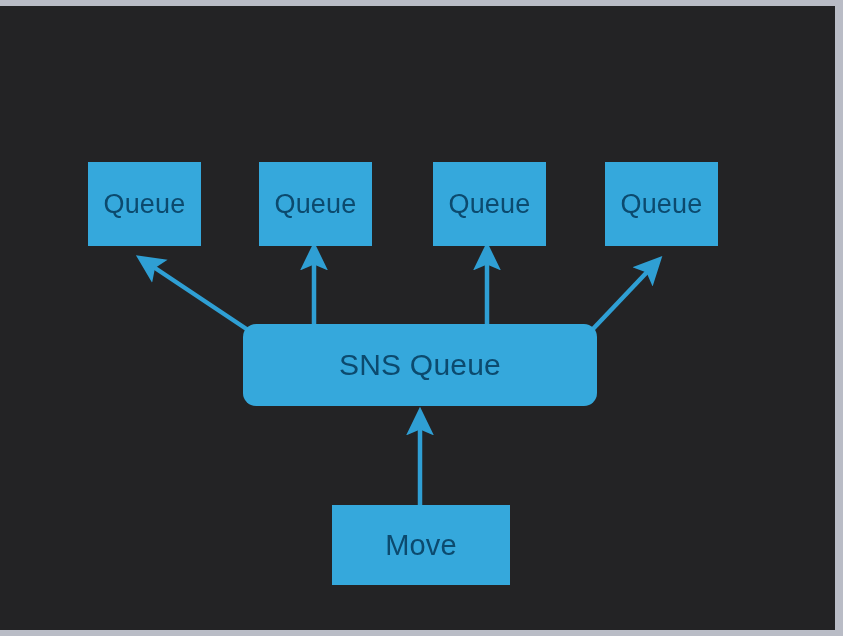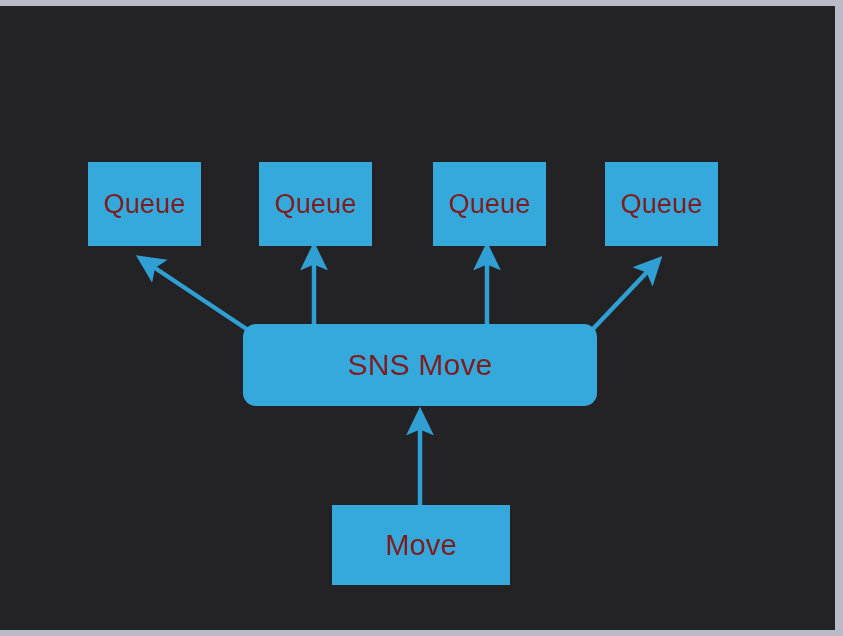--- a/index.html
+++ b/index.html
@@ -36,21 +36,21 @@
     top: 0;
     width: 8px;
     height: 636px;
   }
 
   .node {
     position: absolute;
     display: flex;
     align-items: center;
     justify-content: center;
-    color: #7f1d1d;
+    color: #0c4a6e;
     background: #35a8dc;
     box-sizing: border-box;
     user-select: none;
     line-height: 1;
   }
   .node-label {
     font-weight: 400;
     letter-spacing: 0.2px;
     white-space: nowrap;
   }
@@ -140,20 +140,20 @@
 
   <div class="node queue" id="queue-2">
     <span class="node-label">Queue</span>
   </div>
 
   <div class="node queue" id="queue-3">
     <span class="node-label">Queue</span>
   </div>
 
   <div class="node" id="sns-topic">
-    <span class="node-label">SNS Move</span>
+    <span class="node-label">SNS Queue</span>
   </div>
 
   <div class="node" id="move">
     <span class="node-label">Move</span>
   </div>
 
 </div>
 
 </body></html>

